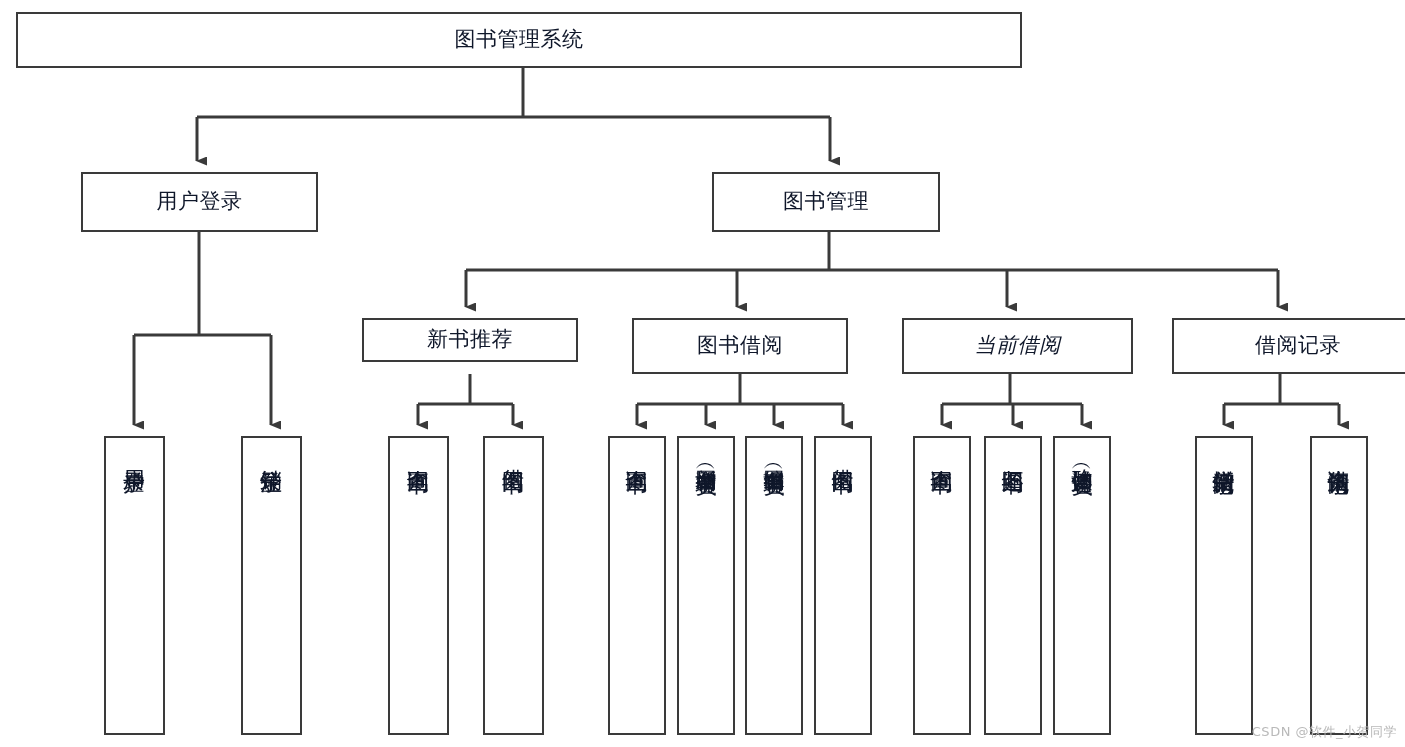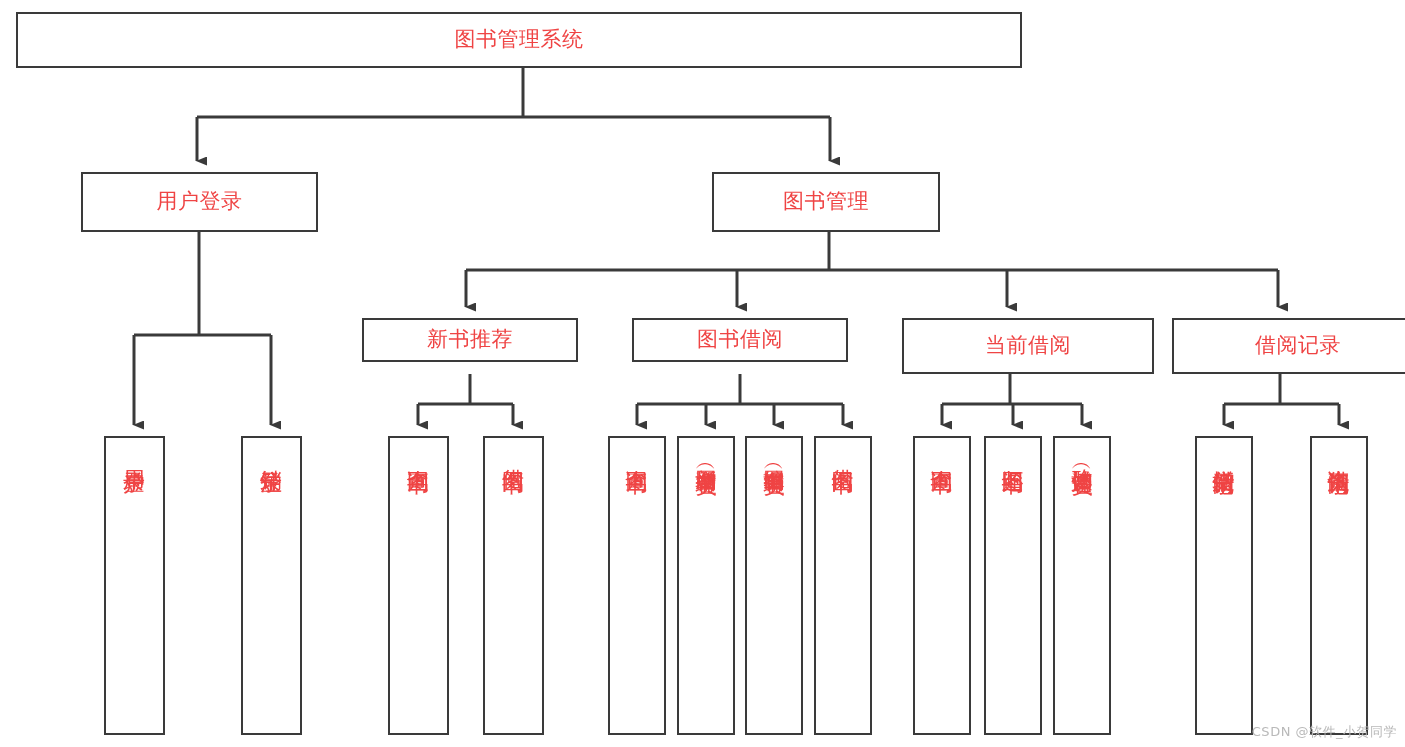--- a/index.html
+++ b/index.html
@@ -27,21 +27,21 @@
     pointer-events: none;
   }
   .node {
     position: absolute;
     box-sizing: border-box;
     border: 2px solid #3a3a3a;
     background: #ffffff;
     display: flex;
     align-items: center;
     justify-content: center;
-    color: #ef4444;
+    color: #0f172a;
     z-index: 2;
   }
   .node .label {
     display: block;
     text-align: center;
     line-height: 1.22;
     letter-spacing: 0.5px;
   }
   .node.horiz .label {
     font-size: 21px;
@@ -128,24 +128,24 @@
   <div id="node-host">
       <div class="node horiz" style="left: 81px; top: 172px; width: 237px; height: 60px;">
         <span class="label">用户登录</span>
       </div>
       <div class="node horiz" style="left: 712px; top: 172px; width: 228px; height: 60px;">
         <span class="label">图书管理</span>
       </div>
       <div class="node horiz" style="left: 362px; top: 318px; width: 216px; height: 44px;">
         <span class="label">新书推荐</span>
       </div>
-      <div class="node horiz" style="left: 632px; top: 318px; width: 216px; height: 44px;">
+      <div class="node horiz" style="left: 632px; top: 318px; width: 216px; height: 56px;">
         <span class="label">图书借阅</span>
       </div>
-      <div class="node horiz" style="left: 902px; top: 318px; width: 252px; height: 56px;">
+      <div class="node horiz" style="left: 902px; top: 318px; width: 231px; height: 56px; font-style: italic;">
         <span class="label">当前借阅</span>
       </div>
       <div class="node horiz" style="left: 1172px; top: 318px; width: 252px; height: 56px;">
         <span class="label">借阅记录</span>
       </div>
       <div class="node vert" style="left: 104px; top: 436px; width: 61px; height: 299px;">
         <span class="label">用户登录</span>
       </div>
       <div class="node vert" style="left: 241px; top: 436px; width: 61px; height: 299px;">
         <span class="label">注销登录</span>

